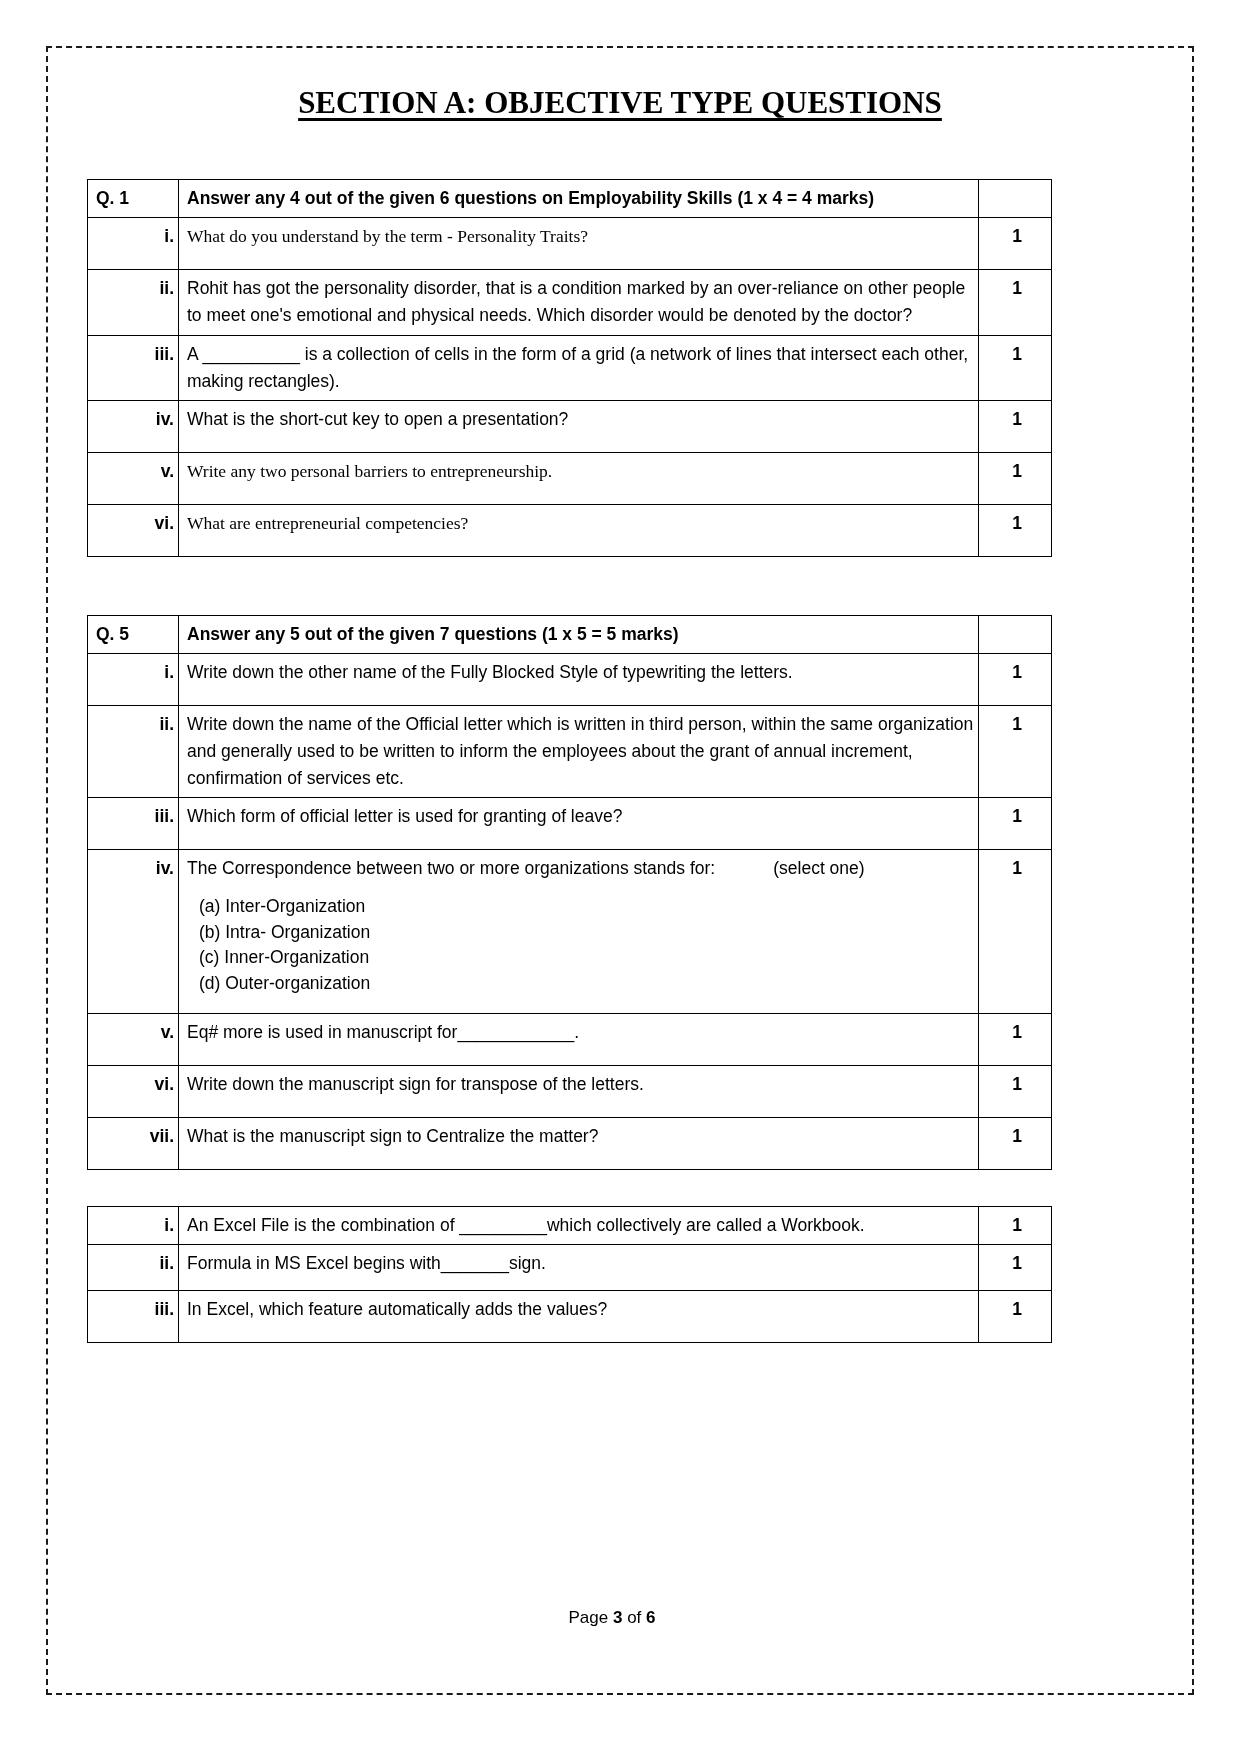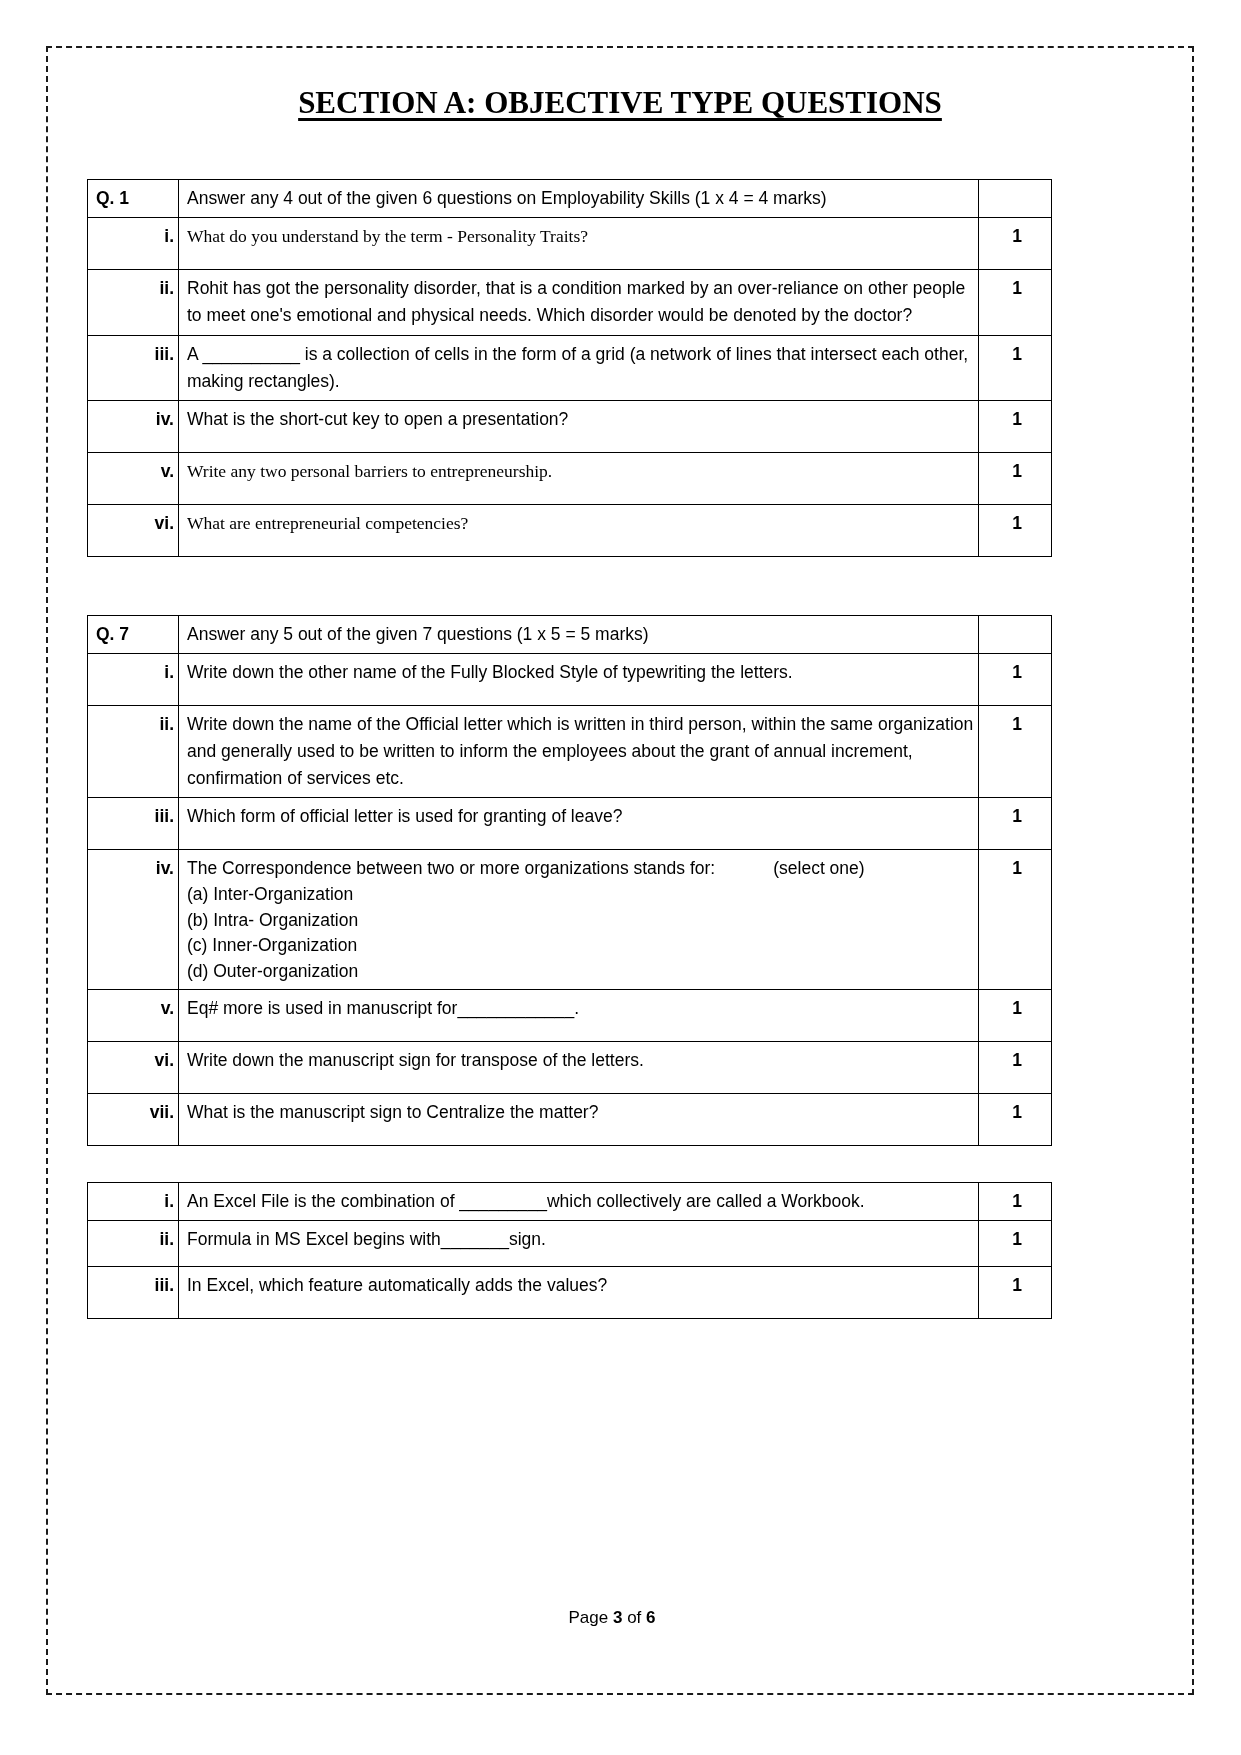--- a/index.html
+++ b/index.html
@@ -68,21 +68,21 @@
   .col-marks { width: 60px; }
 
   
   .hdr-label {
     font-weight: bold;
     font-size: 17.5px;
     text-align: left;
     padding-left: 12px;
   }
   .hdr-text {
-    font-weight: normal;
+    font-weight: bold;
     font-size: 17.5px;
   }
   .hdr-blank { }
 
   .romnum {
     text-align: right;
     font-weight: bold;
     font-size: 17px;
     padding-right: 14px;
   }
@@ -97,21 +97,21 @@
   .serif {
     font-family: "Liberation Serif", serif;
     font-size: 20px;
     line-height: 1.35;
   }
 
   
   .tall   { height: 52px; }
   .tall2  { height: 46px; }
 
-  .mcq-list { margin: 0; padding: 0; }
+  .mcq-list { margin: 12px; padding: 0; }
   .mcq-list div { line-height: 1.45; }
 
   .inline-right {
     display: inline-block;
     margin-left: 58px;
   }
 
   .gap-lg { height: 58px; }
   .gap-md { height: 36px; }
 
@@ -181,21 +181,21 @@
         <td class="col-marks marks">1</td>
       </tr>
     </tbody>
   </table>
 
   <div class="gap-lg"></div>
 
   <table class="qtable">
     <tbody>
       <tr>
-        <td class="col-num hdr-label">Q. 7</td>
+        <td class="col-num hdr-label">Q. 5</td>
         <td class="col-body hdr-text">Answer any 5 out of the given 7 questions (1 x 5 = 5 marks)</td>
         <td class="col-marks hdr-blank"></td>
       </tr>
 
       <tr class="tall">
         <td class="col-num romnum">i.</td>
         <td class="col-body qbody">Write down the other name of the Fully Blocked Style of typewriting the letters.</td>
         <td class="col-marks marks">1</td>
       </tr>
 

